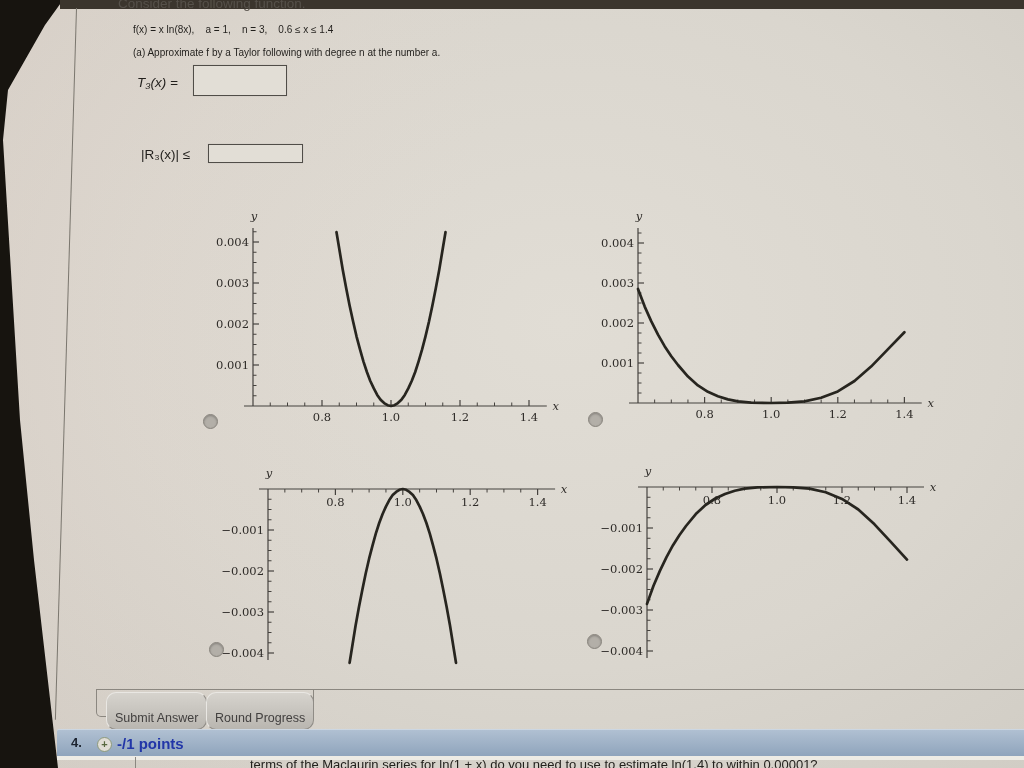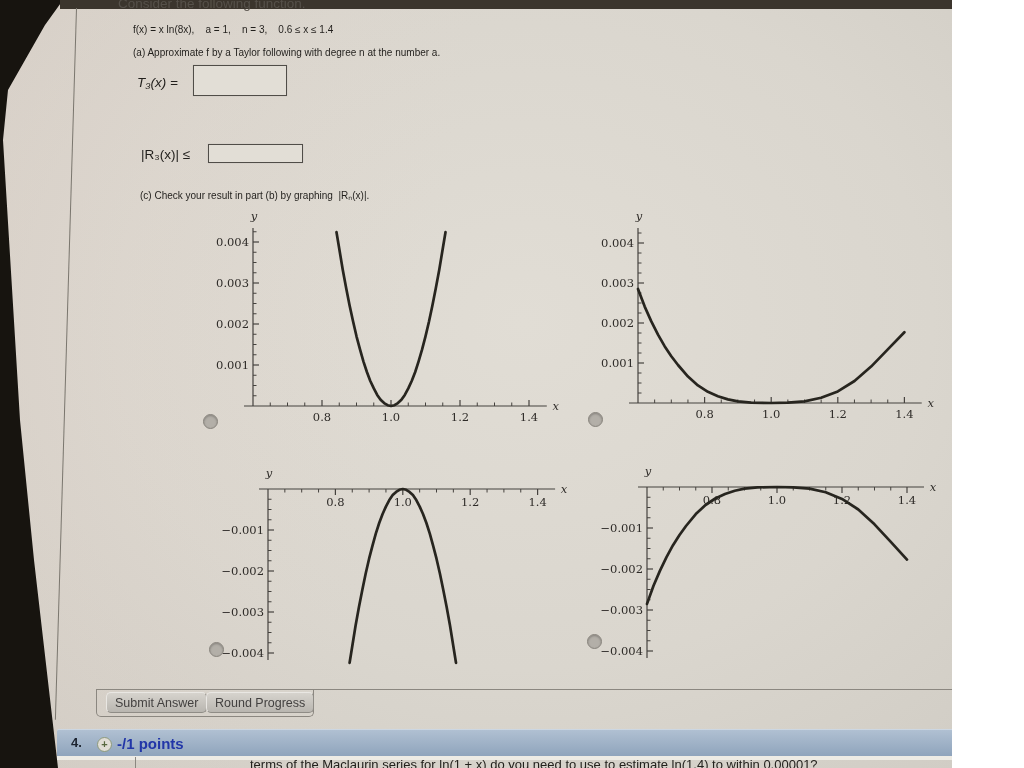--- a/index.html
+++ b/index.html
@@ -1,16 +1,16 @@
 <!DOCTYPE html>
 <html><head>
 <meta charset="utf-8">
 <style>
   html,body{margin:0;padding:0;}
-  #screen{position:relative;width:952px;height:768px;overflow:hidden;
+  #screen{position:relative;width:1024px;height:768px;overflow:hidden;
     background:
       linear-gradient(100deg, rgba(228,212,203,0.30), rgba(0,0,0,0) 45%),
       radial-gradient(ellipse at 55% 42%, #e1ddd5 0%, #dad6ce 55%, #cfcbc3 100%);
     font-family:"Liberation Sans",sans-serif;}
   .abs{position:absolute;}
   .txt{font-size:10px;color:#211f1c;white-space:pre;}
   #left-bezel{left:0;top:0;width:70px;height:768px;background:#17140f;
     clip-path:polygon(0 0,63px 0,45px 25px,8px 90px,3px 140px,20px 420px,34px 560px,58px 768px,0 768px);}
   #top-strip{left:60px;top:0;width:964px;height:9px;background:#3b352d;}
   #content-border{left:76px;top:8px;width:1.4px;height:712px;background:#7a766e;
@@ -18,22 +18,22 @@
   #page-title{left:118px;top:-4px;font-size:13.5px;color:#56514a;}
   .ansbox{background:#e2ded6;border:1px solid #504d48;box-shadow:0 0 1px rgba(0,0,0,0.15);}
   input.ansbox{outline:none;font:13px "Liberation Sans",sans-serif;color:#211f1c;padding:0 4px;box-sizing:border-box;}
   .radio{width:13px;height:13px;border-radius:50%;background:#b3afa8;border:1px solid #87837c;
     box-shadow:inset 0 1px 2px rgba(0,0,0,0.25);}
   #answer-tab{left:96px;top:689px;width:216px;height:27px;border:1px solid #8b8780;border-top:none;
     border-radius:0 0 5px 5px;}
   #main-bottom-border{left:96px;top:689px;width:928px;height:1px;background:#8b8780;}
   .wa-btn{position:absolute;font:12.5px "Liberation Sans",sans-serif;color:#434140;
     background:linear-gradient(#d6d3cd,#b9b6b0);
-    border:1px solid;border-color:#e9e7e3 #8f8c86 #8f8c86 #e9e7e3;border-radius:5px;
-    padding:2px 8px;height:21px;}
+    border:1px solid;border-color:#e9e7e3 #8f8c86 #8f8c86 #e9e7e3;border-radius:10px;
+    padding:18px 8px;height:21px;}
   #q4-bar{left:57px;top:729px;width:967px;height:26px;
     background:linear-gradient(#b0c0d2,#8fa4bc);border-top:1px solid #ccd7e3;border-bottom:1px solid #7b8da5;
     border-radius:2px 0 0 0;}
   #q4-number{left:71px;top:735px;font-size:13px;font-weight:bold;color:#1d2430;}
   #q4-expand{left:97px;top:737px;width:13px;height:13px;border-radius:50%;background:#e0ddd5;
     border:1px solid #8d9a7c;color:#57683f;font:bold 11px/12px "Liberation Sans",sans-serif;text-align:center;}
   #q4-points{left:117px;top:735px;font-size:15px;font-weight:bold;color:#2236a8;}
   #q4-sliver{left:57px;top:756px;width:967px;height:4px;background:#edebe5;}
   #q4-preview{left:250px;top:757px;font-size:13px;color:#24221e;white-space:nowrap;}
   #q4-left-border{left:135px;top:757px;width:1px;height:11px;background:#8b8780;}
@@ -51,21 +51,20 @@
   <div id="page-title" class="abs txt">Consider the following function.</div>
   <div class="abs txt" style="left:133px;top:24px;">f(x) = x ln(8x),    a = 1,    n = 3,    0.6 ≤ x ≤ 1.4</div>
   <div class="abs txt" style="left:133px;top:47px;">(a) Approximate f by a Taylor following with degree n at the number a.</div>
 
   <div class="abs txt" style="left:137px;top:75px;font-size:13.5px;font-style:italic;">T₃(x) =</div>
   <input class="abs ansbox" style="left: 193px; top: 65px; width: 94px; height: 31px;" value="">
 
   <div class="abs txt" style="left:141px;top:147px;font-size:13.5px;">|R₃(x)| ≤</div>
   <input class="abs ansbox" style="left: 208px; top: 144px; width: 95px; height: 19px;" value="">
 
-  <div class="abs txt" style="left:140px;top:188px;">(c) Check your result in part (b) by graphing  |Rₙ(x)|.</div>
 
   <div id="graphs">
       <svg width="322" height="222" style="position: absolute; left: 238px; top: 206px; overflow: visible;">
         <line x1="6" y1="200" x2="308.8" y2="200" stroke="#45423e" stroke-width="1.2"></line>
         <line x1="15" y1="22" x2="15" y2="200" stroke="#45423e" stroke-width="1.2"></line>
         <line x1="32.250000000000014" y1="200" x2="32.250000000000014" y2="196.5" stroke="#45423e" stroke-width="1"></line>
         <line x1="49.50000000000003" y1="200" x2="49.50000000000003" y2="196.5" stroke="#45423e" stroke-width="1"></line>
         <line x1="66.75000000000004" y1="200" x2="66.75000000000004" y2="196.5" stroke="#45423e" stroke-width="1"></line>
         <line x1="84.00000000000006" y1="200" x2="84.00000000000006" y2="194" stroke="#45423e" stroke-width="1.2"></line>
         <line x1="101.25000000000007" y1="200" x2="101.25000000000007" y2="196.5" stroke="#45423e" stroke-width="1"></line>

